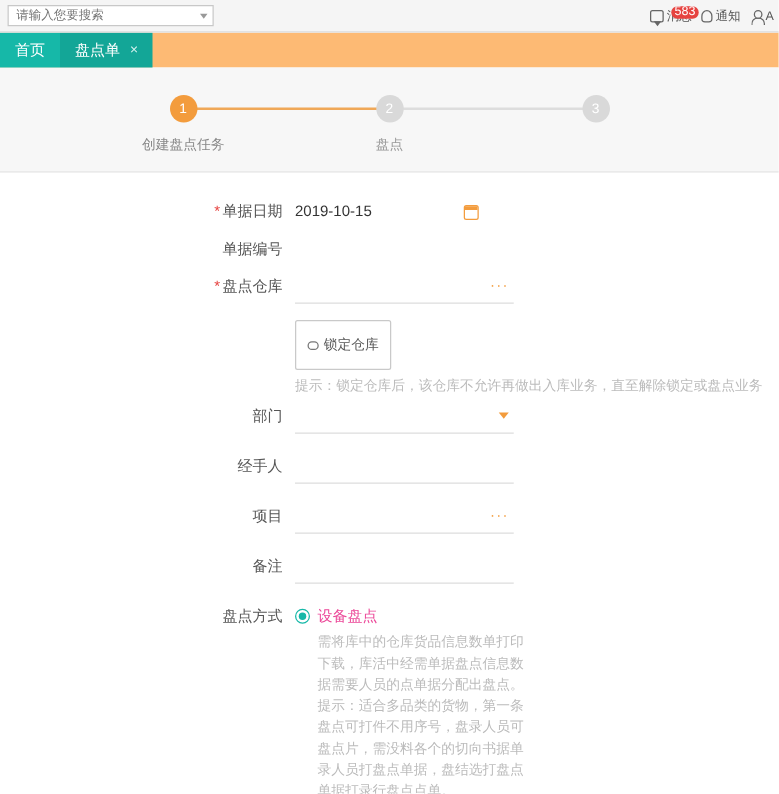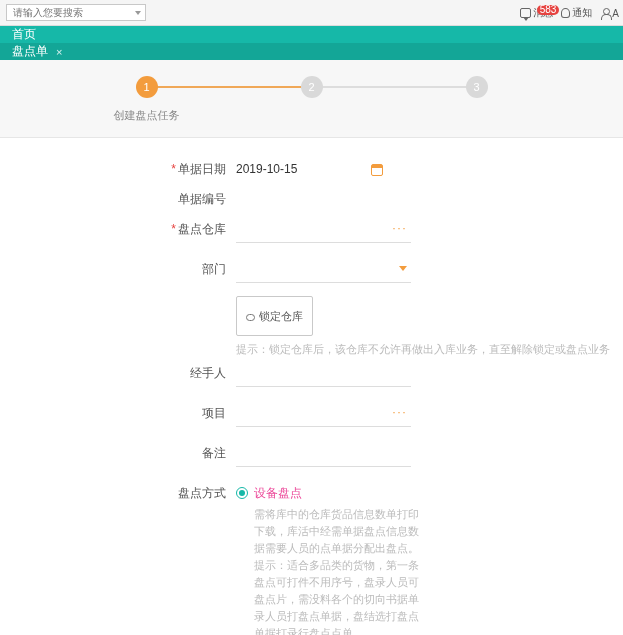--- a/index.html
+++ b/index.html
@@ -17,21 +17,21 @@
   .topbar {
     height:26px;
     background:#f5f5f5;
     border-bottom:1px solid #dcdcdc;
     display:flex;
     align-items:center;
     position:relative;
   }
   .search-box {
     margin-left:6px;
-    width:140px;
+    width:165px;
     height:17px;
     background:#fff;
     border:1px solid #c8c8c8;
     display:flex;
     align-items:center;
     padding:0 4px;
     font-size:10px;
     color:#999;
   }
   .search-box input {
@@ -101,21 +101,20 @@
   }
 
   
   .tabbar {
     height:28px;
     background:#fdba74;
     display:flex;
     align-items:stretch;
     color:#fff;
     font-size:12px;
-    flex-direction:column;
   }
   .tab {
     display:flex;
     align-items:center;
     padding:0 12px;
     cursor:pointer;
     white-space:nowrap;
   }
   .tab.home { background:#16b8a8; }
   .tab.active { background:#13a697; }
@@ -335,20 +334,21 @@
 <div class="steps-wrap">
   <div class="steps">
     <div class="step active">
       <div class="bar"></div>
       <div class="circle">1</div>
       <div class="label">创建盘点任务</div>
     </div>
     <div class="step">
       <div class="bar"></div>
       <div class="circle">2</div>
+      <div class="label">盘点</div>
     </div>
     <div class="step">
 
       <div class="circle">3</div>
     </div>
   </div>
 </div>
 
 <div class="form">
 
@@ -372,36 +372,36 @@
     </div>
     <div class="val">
       <span class="underline">
         <span></span>
         <span class="dots">···</span>
       </span>
     </div>
   </div>
 
   <div class="row">
+    <div class="lab"></div>
+    <div class="val">
+      <div class="btn-outline">
+        <span class="lk"></span><span>锁定仓库</span>
+      </div>
+      <div class="hint">提示：锁定仓库后，该仓库不允许再做出入库业务，直至解除锁定或盘点业务</div>
+    </div>
+  </div>
+
+  <div class="row">
     <div class="lab">部门</div>
     <div class="val">
       <span class="underline">
         <span></span>
         <span class="caret"></span>
       </span>
-    </div>
-  </div>
-
-  <div class="row">
-    <div class="lab"></div>
-    <div class="val">
-      <div class="btn-outline">
-        <span class="lk"></span><span>锁定仓库</span>
-      </div>
-      <div class="hint">提示：锁定仓库后，该仓库不允许再做出入库业务，直至解除锁定或盘点业务</div>
     </div>
   </div>
 
   <div class="row">
     <div class="lab">经手人</div>
     <div class="val">
       <span class="underline">
         <span></span>
       </span>
     </div>

